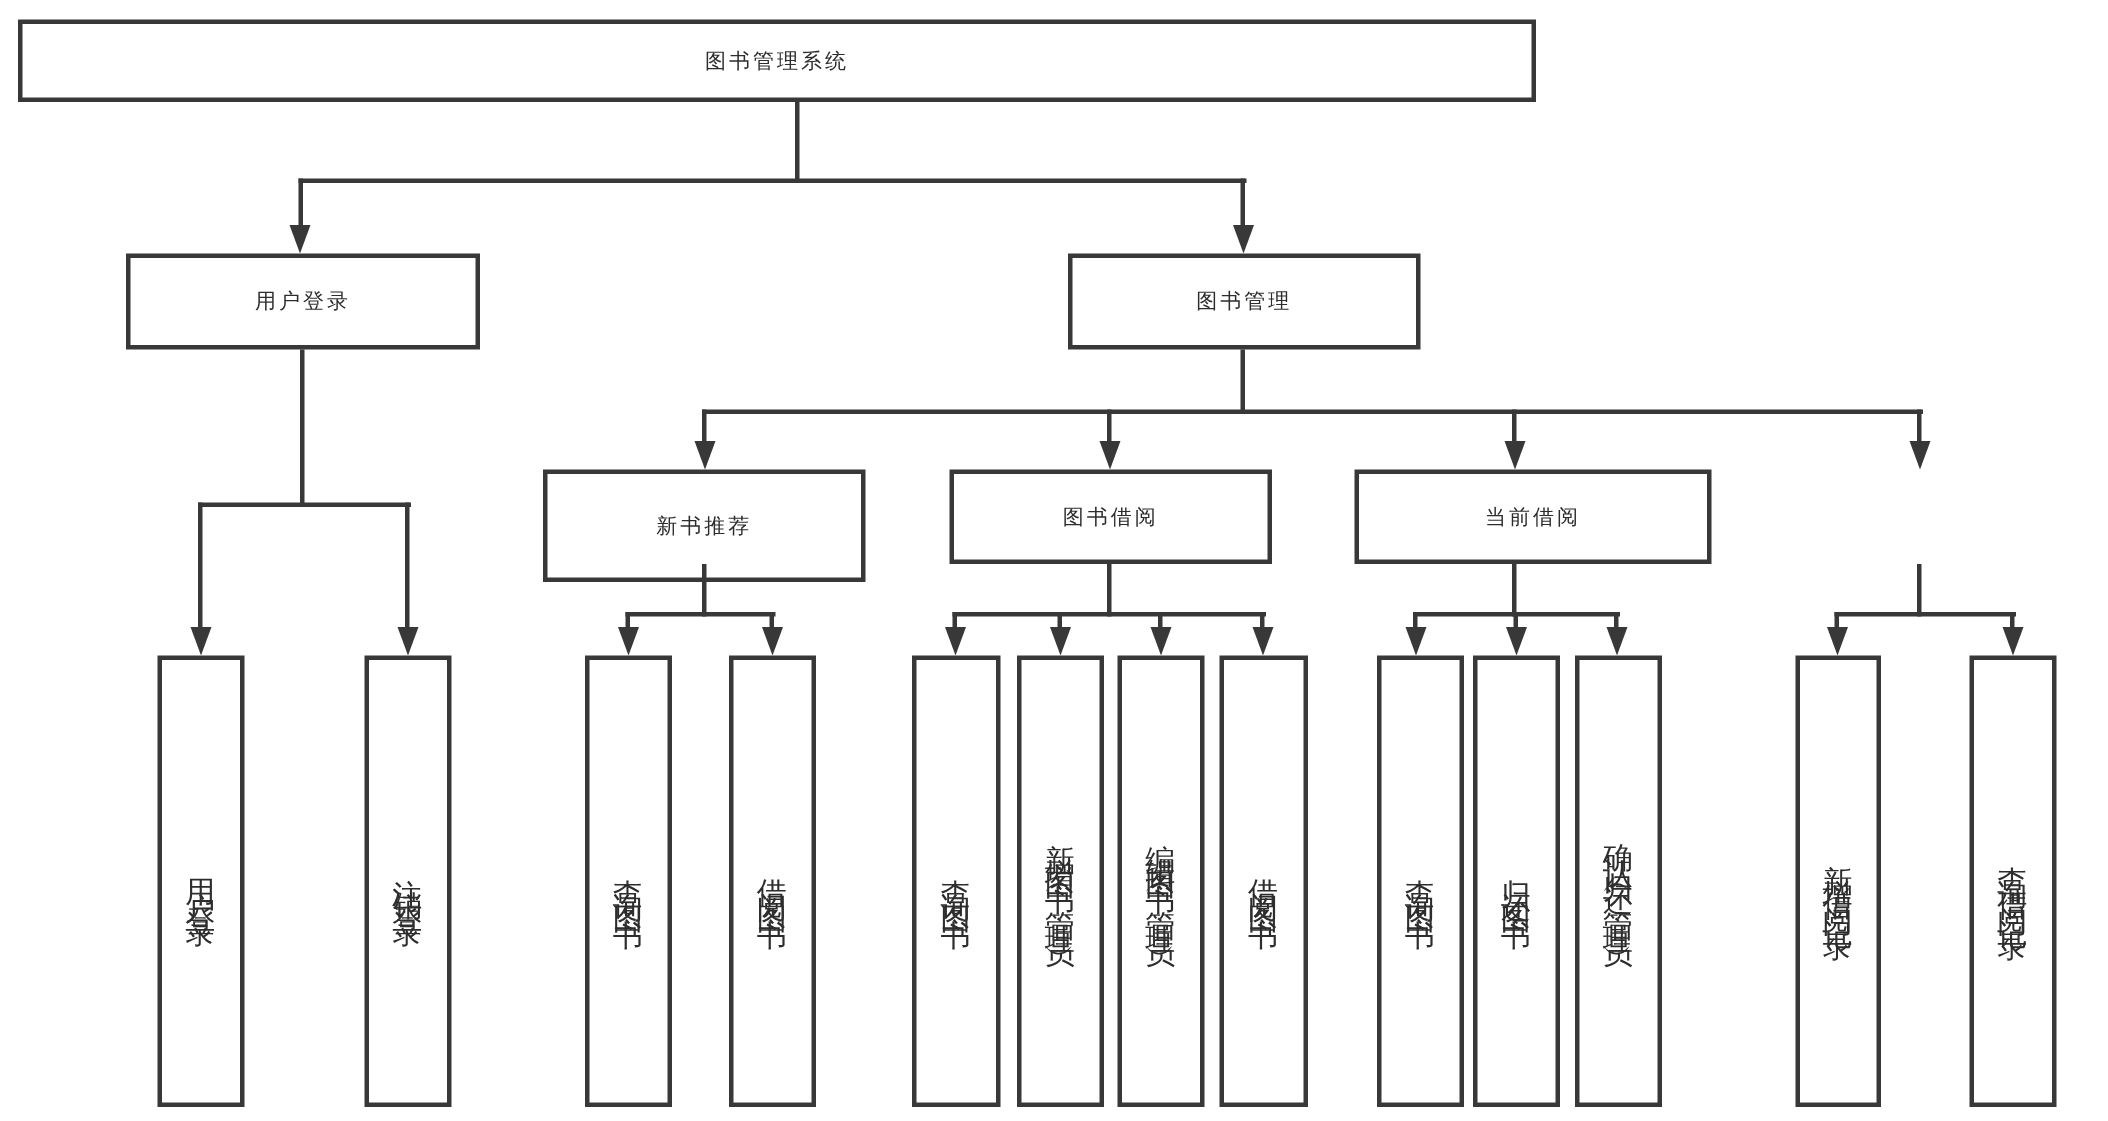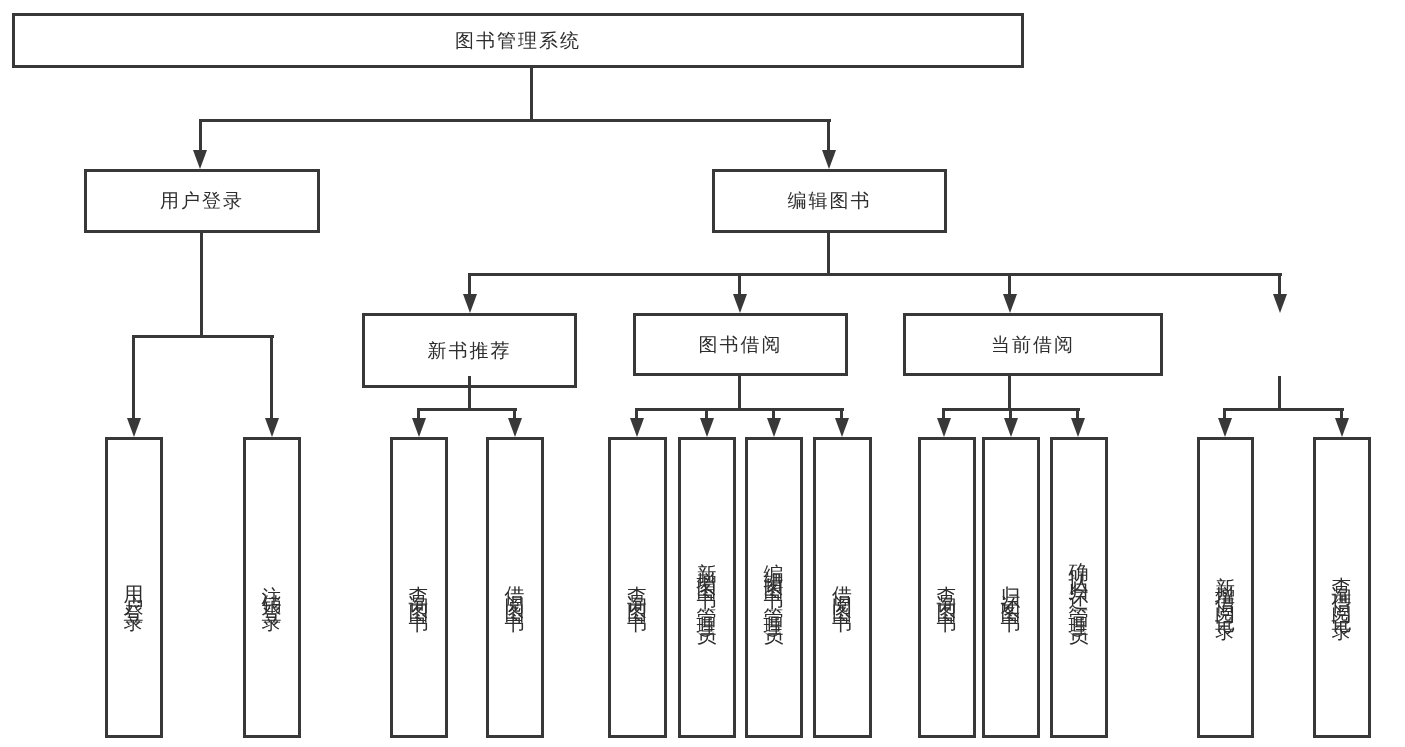--- a/index.html
+++ b/index.html
@@ -4,21 +4,21 @@
 <style>
   html,body{margin:0;padding:0;background:#ffffff;}
   .canvas{
     position:relative;width:1405px;height:747px;background:#ffffff;
     font-family:"DejaVu Sans","Liberation Sans",sans-serif;overflow:hidden;
   }
   .box{
     position:absolute;background:#ffffff;border:3px solid #383838;
     box-sizing:border-box;display:flex;align-items:center;justify-content:center;
   }
-  .hlabel{font-size:19px;color:#2d2d2d;letter-spacing:2px;white-space:nowrap;}
+  .hlabel{font-size:14px;color:#2d2d2d;letter-spacing:2px;white-space:nowrap;}
   .vtext{
     writing-mode:vertical-lr;text-orientation:mixed;
     font-size:20px;color:#2d2d2d;letter-spacing:9px;line-height:1.1;white-space:nowrap;
   }
   .vline{position:absolute;width:3px;background:#383838;}
   .hline{position:absolute;height:3px;background:#383838;}
   .arrow{
     position:absolute;width:0;height:0;
     border-left:7px solid transparent;border-right:7px solid transparent;
     border-top:19px solid #383838;
@@ -41,21 +41,21 @@
   <div class="hline" style="left:199px;top:119px;width:632px;"></div>
   <div class="vline" style="left:199px;top:119px;height:33px;"></div>
   <div class="arrow" style="left:193px;top:150px;"></div>
   <div class="vline" style="left:827px;top:119px;height:33px;"></div>
   <div class="arrow" style="left:822px;top:150px;"></div>
 
   <div class="box" style="left:84px;top:169px;width:236px;height:64px;">
     <span class="hlabel">用户登录</span>
   </div>
   <div class="box" style="left:712px;top:169px;width:235px;height:64px;">
-    <span class="hlabel">编辑图书</span>
+    <span class="hlabel">图书管理</span>
   </div>
 
   <div class="vline" style="left:200px;top:233px;height:105px;"></div>
   <div class="hline" style="left:132px;top:335px;width:142px;"></div>
   <div class="vline" style="left:132px;top:335px;height:84px;"></div>
   <div class="arrow" style="left:127px;top:418px;"></div>
   <div class="vline" style="left:270px;top:335px;height:84px;"></div>
   <div class="arrow" style="left:265px;top:418px;"></div>
 
   <div class="vline" style="left:827px;top:233px;height:43px;"></div>
@@ -68,21 +68,21 @@
   <div class="arrow" style="left:1003px;top:294px;"></div>
   <div class="vline" style="left:1278px;top:273px;height:22px;"></div>
   <div class="arrow" style="left:1273px;top:294px;"></div>
 
   <div class="box" style="left:362px;top:313px;width:215px;height:75px;">
     <span class="hlabel">新书推荐</span>
   </div>
   <div class="box" style="left:633px;top:313px;width:215px;height:63px;">
     <span class="hlabel">图书借阅</span>
   </div>
-  <div class="box" style="left:903px;top:313px;width:260px;height:63px;">
+  <div class="box" style="left:903px;top:313px;width:238px;height:63px;">
     <span class="hlabel">当前借阅</span>
   </div>
 
   <div class="vline" style="left:468px;top:376px;height:35px;"></div>
   <div class="hline" style="left:417px;top:408px;width:100px;"></div>
   <div class="vline" style="left:417px;top:408px;height:11px;"></div>
   <div class="arrow" style="left:412px;top:418px;"></div>
   <div class="vline" style="left:513px;top:408px;height:11px;"></div>
   <div class="arrow" style="left:508px;top:418px;"></div>
 

